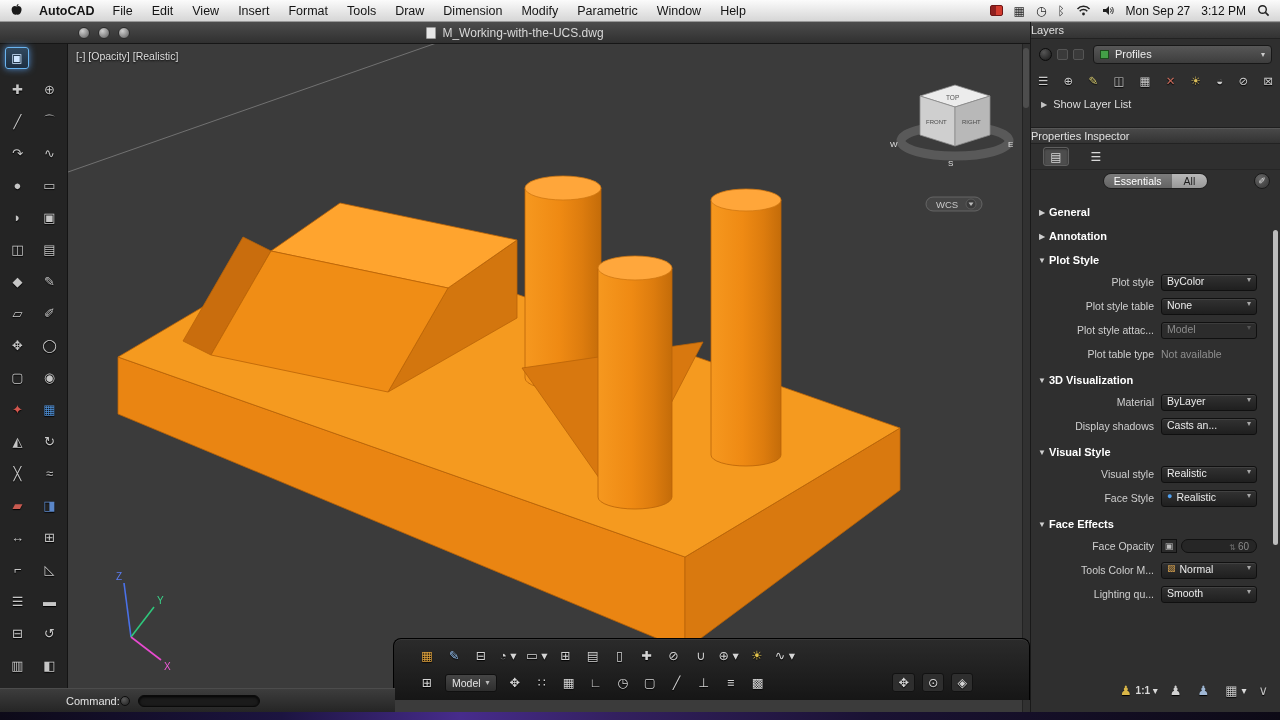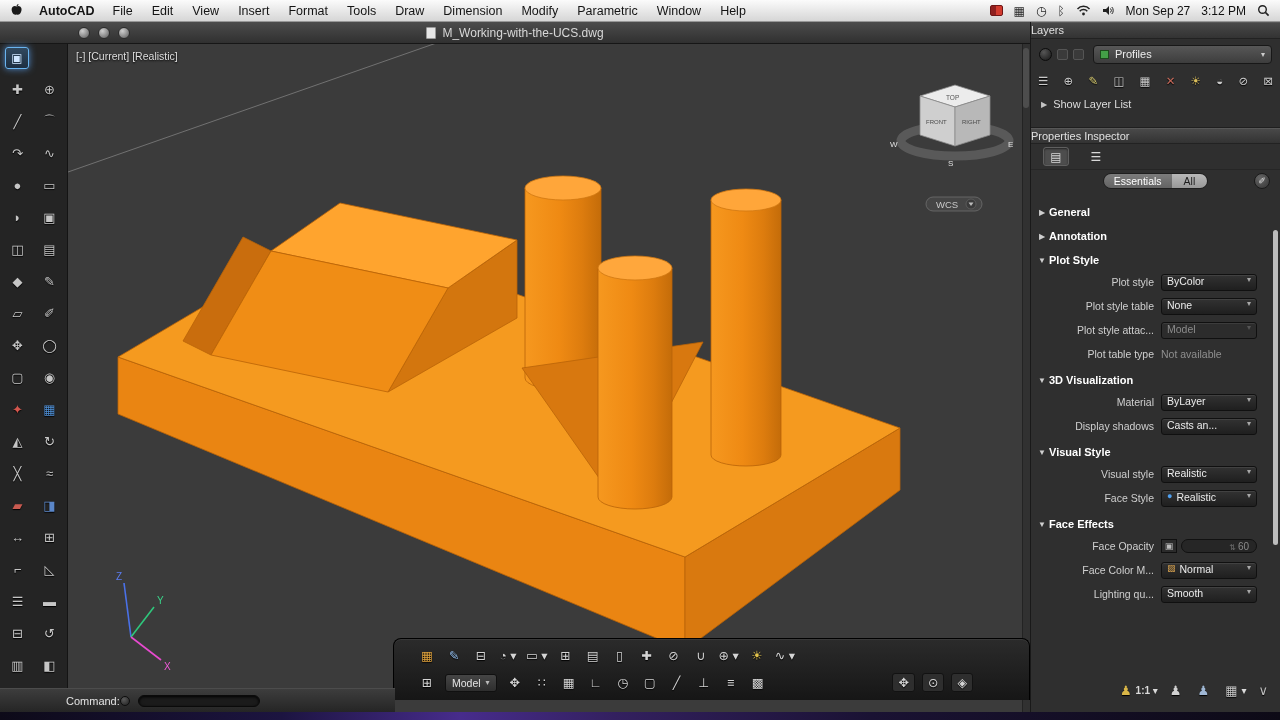--- a/index.html
+++ b/index.html
@@ -283,21 +283,21 @@
 
         <span class="tool-btn">▥</span>
 
         <span class="tool-btn">◧</span>
       </div>
   </div>
 
   <div class="viewport">
     <div class="vp-controls">
       <span>[-]</span>
-      <span>[Current]</span>
+      <span>[Opacity]</span>
       <span>[Realistic]</span>
     </div>
 
     <svg class="model-svg" width="962" height="668" viewBox="68 44 962 668">
       <defs>
         <linearGradient id="gc" x1="0" y1="0" x2="1" y2="0">
           <stop offset="0" stop-color="#f6981f"></stop>
             <stop offset=".45" stop-color="#ef8a13"></stop>
           <stop offset=".75" stop-color="#dd7c0e"></stop>
             <stop offset="1" stop-color="#c46c09"></stop>
@@ -600,21 +600,21 @@
           <span class="tri"></span>
           <span class="plabel">Face Opacity</span>
           <span class="pval" data-vkind="opacity">
             <i class="vicon">▣</i>
             <b class="vtext" style="font-weight:normal">60</b>
           </span>
         </div>
 
         <div class="prop-line" data-kind="r">
           <span class="tri"></span>
-          <span class="plabel">Face Color M...</span>
+          <span class="plabel">Tools Color M...</span>
           <span class="pval" data-vkind="dd">
             <i class="vicon" style="color:#d8a24e">▨</i>
             <b class="vtext" style="font-weight:normal">Normal</b>
           </span>
         </div>
 
         <div class="prop-line" data-kind="r">
           <span class="tri"></span>
           <span class="plabel">Lighting qu...</span>
           <span class="pval" data-vkind="dd">

